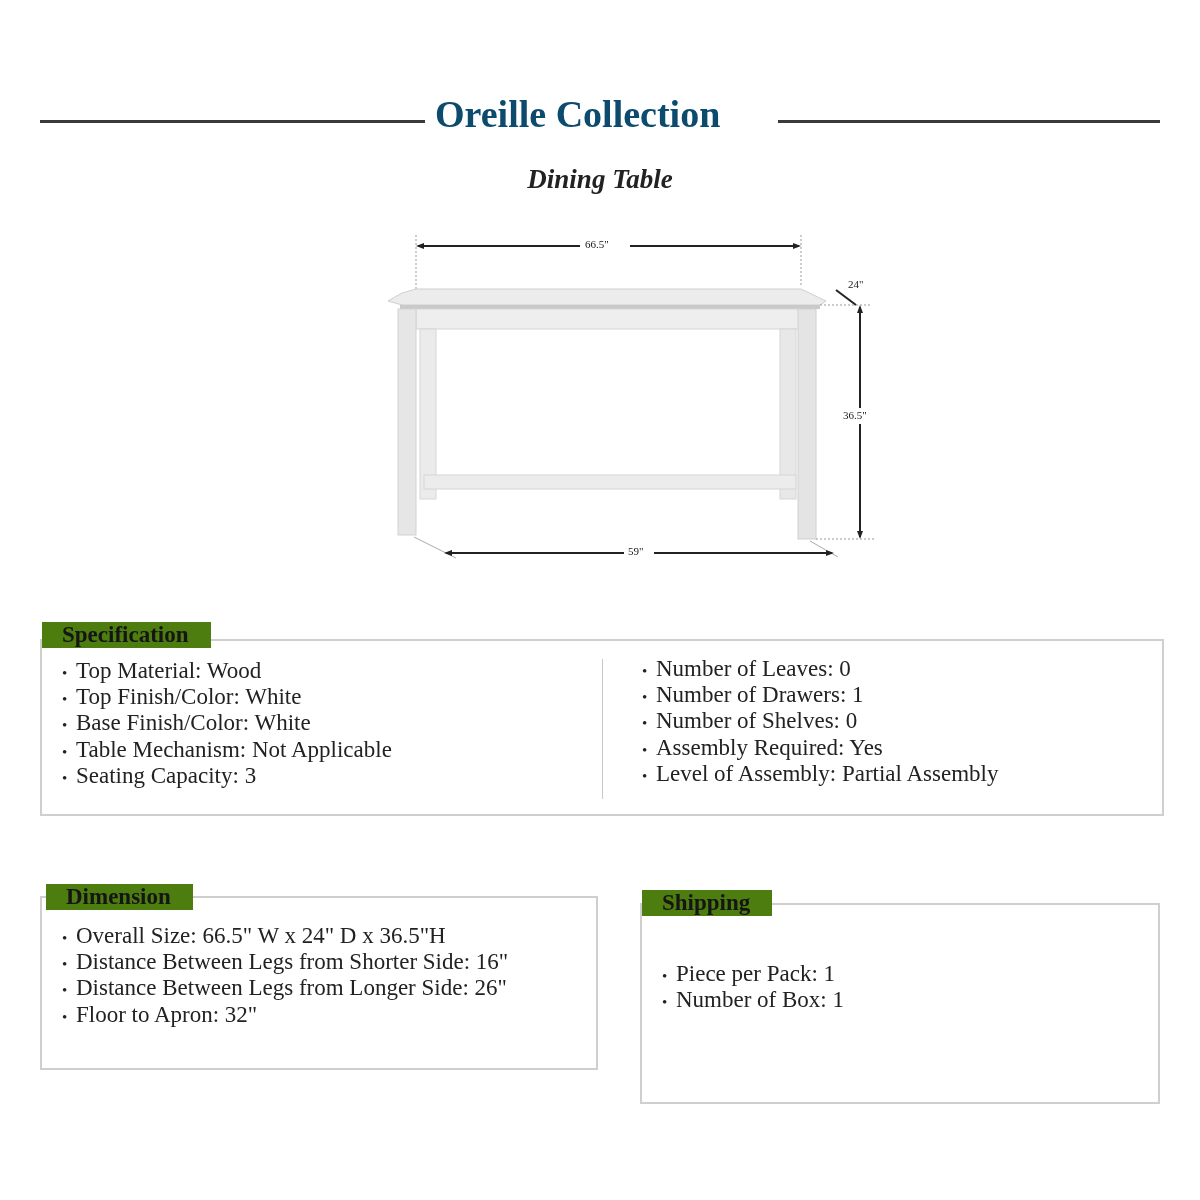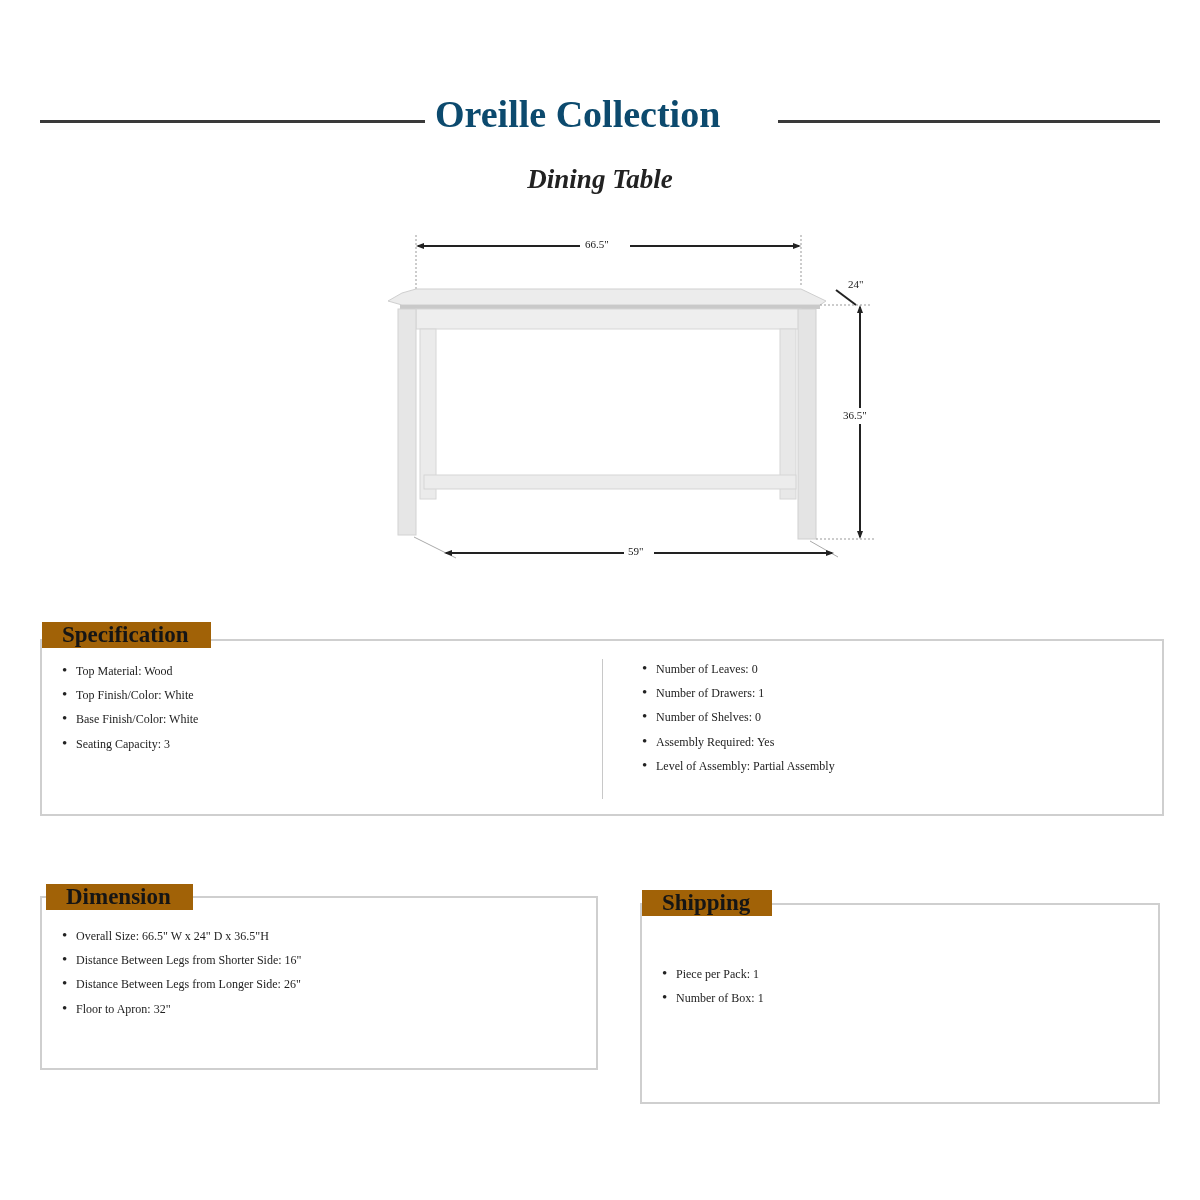--- a/index.html
+++ b/index.html
@@ -5,22 +5,22 @@
   html, body { margin:0; padding:0; background:#ffffff; }
   body { width:1200px; height:1200px; position:relative; overflow:hidden; font-family:"DejaVu Serif", serif; color:#1a1a1a; }
   .title-row { position:absolute; top:92px; left:40px; width:1120px; height:54px; }
   .title-line { position:absolute; top:28px; height:3px; background:#3a3a3a; }
   .title-line.left { left:0; width:385px; }
   .title-line.right { left:738px; width:382px; }
   .title { position:absolute; left:395px; width:334px; top:0; font-family:"Liberation Serif", serif; font-weight:bold; font-size:38px; color:#0c4a6e; }
   .subtitle { position:absolute; top:164px; left:0; width:1200px; text-align:center; font-family:"Liberation Serif", serif; font-style:italic; font-weight:bold; font-size:27px; color:#222; }
   .drawing { position:absolute; left:380px; top:225px; width:500px; height:345px; }
   .box { position:absolute; border:2px solid #cfcfcf; box-sizing:border-box; }
-  .box-title { position:absolute; background:#a16207; padding:0 22px 0 20px; font-family:"Liberation Serif", serif; font-weight:bold; font-size:23px; color:#151515; }
-  ul.specs { list-style:none; margin:0; padding:0; position:absolute; font-family:"Liberation Serif", serif; font-size:12px; color:#222; }
+  .box-title { position:absolute; background:#4d7c0f; padding:0 22px 0 20px; font-family:"Liberation Serif", serif; font-weight:bold; font-size:23px; color:#151515; }
+  ul.specs { list-style:none; margin:0; padding:0; position:absolute; font-family:"Liberation Serif", serif; font-size:23px; color:#222; }
   ul.specs li { line-height:23.2px; white-space:nowrap; }
   ul.specs li::before { content:"•"; display:inline-block; width:14px; font-size:15px; }
   .vdivider { position:absolute; width:1px; background:#c8c8c8; }
 </style>
 </head>
 <body>
 
 <div class="title-row">
   <div class="title-line left"></div>
   <div class="title">Oreille Collection</div>
@@ -72,20 +72,21 @@
   <div style="position:absolute;left:463px;top:184px;font-size:11px;font-family:'Liberation Serif',serif;">36.5"</div>
   <div style="position:absolute;left:248px;top:320px;font-size:11px;font-family:'Liberation Serif',serif;">59"</div>
 </div>
 
 <div class="box" style="left:40px;top:639px;width:1124px;height:177px;">
   <div class="box-title" style="left:0;top:-19px;">Specification</div>
   <ul class="specs" style="left:20px;top:18px;">
     <li>Top Material: Wood</li>
     <li>Top Finish/Color: White</li>
     <li>Base Finish/Color: White</li>
+    <li>Table Mechanism: Not Applicable</li>
     <li>Seating Capacity: 3</li>
   </ul>
   <div class="vdivider" style="left:560px;top:18px;height:140px;"></div>
   <ul class="specs" style="left:600px;top:16px;">
     <li>Number of Leaves: 0</li>
     <li>Number of Drawers: 1</li>
     <li>Number of Shelves: 0</li>
     <li>Assembly Required: Yes</li>
     <li>Level of Assembly: Partial Assembly</li>
   </ul>

